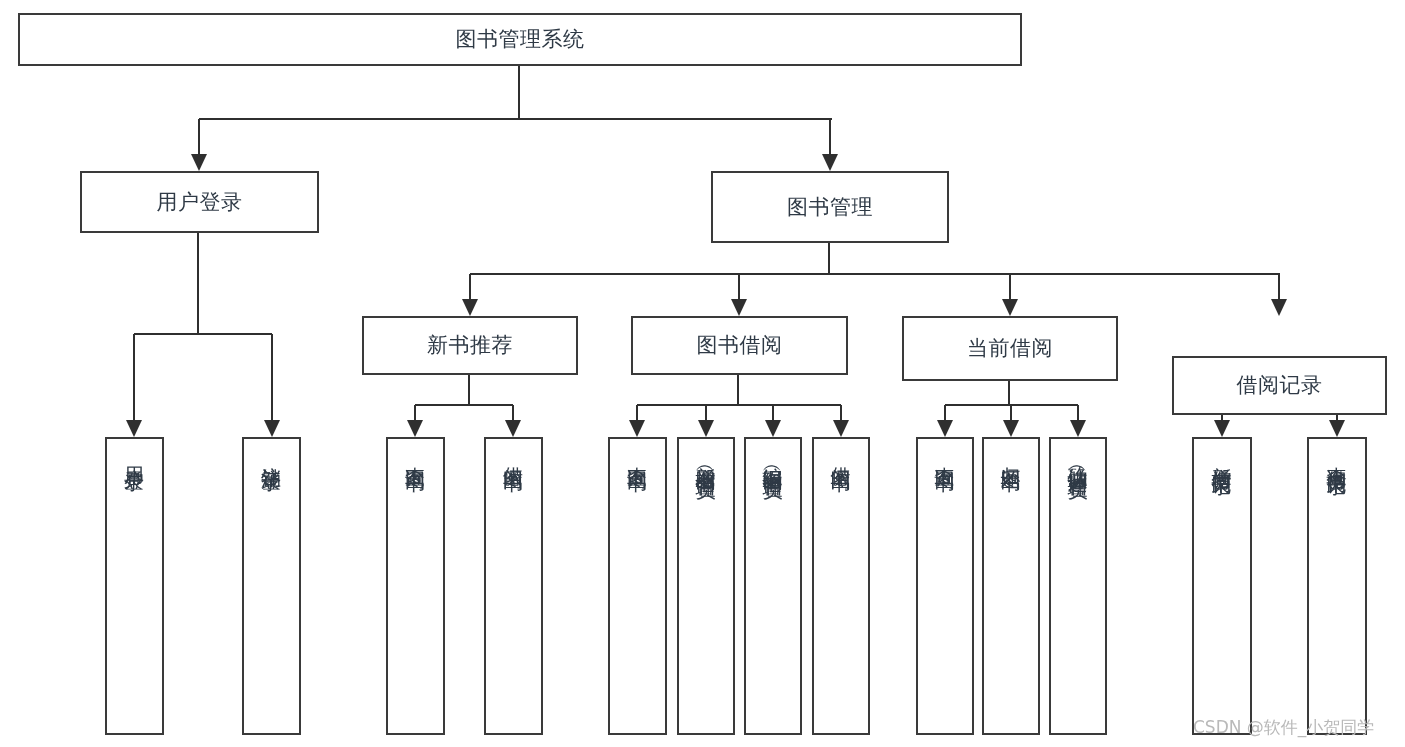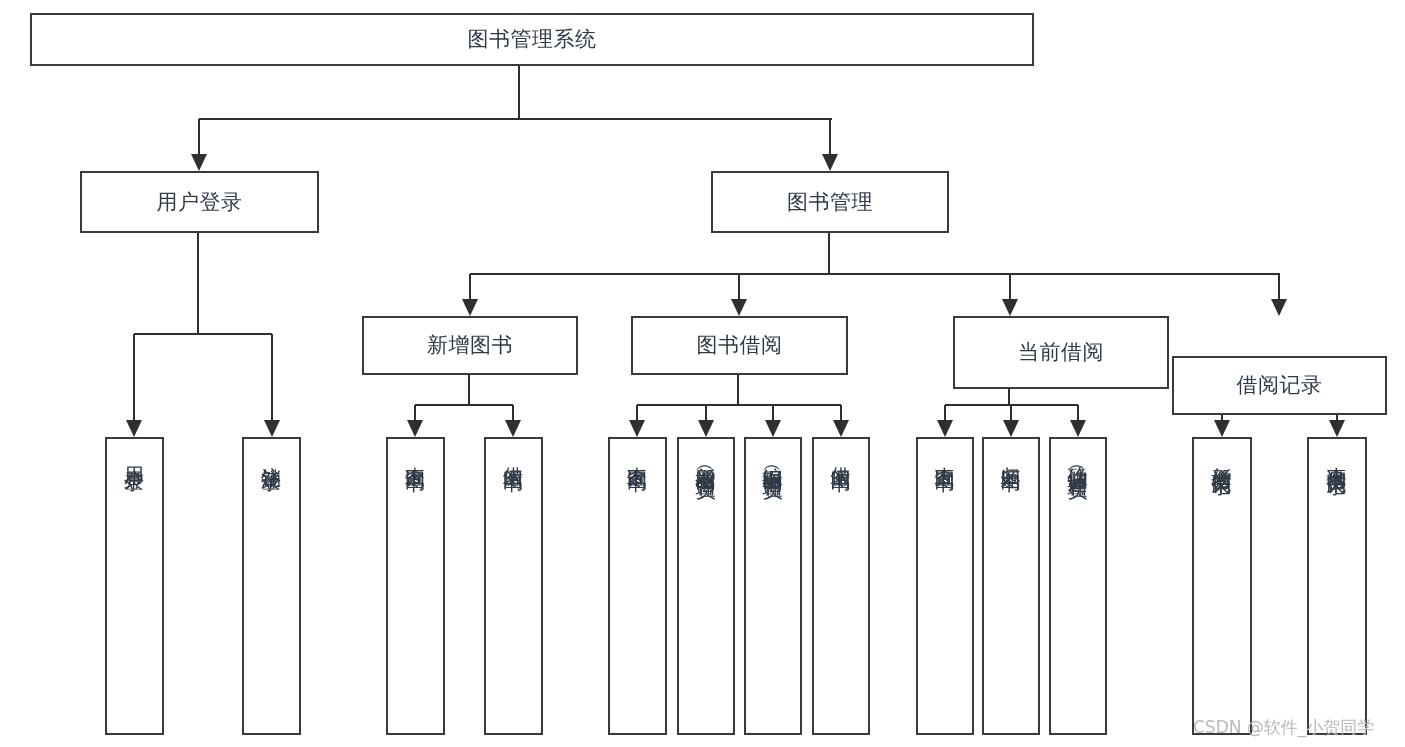--- a/index.html
+++ b/index.html
@@ -129,36 +129,36 @@
       <div class="vline" style="left: 1076.75px; top: 405px; height: 15px;"></div>
       <div class="arrow" style="left: 1070px; top: 420px;"></div>
       <div class="vline" style="left: 1276.75px; top: 375px; height: 30px;"></div>
       <div class="hline" style="left: 1222px; top: 403.75px; width: 115px;"></div>
       <div class="vline" style="left: 1220.75px; top: 405px; height: 15px;"></div>
       <div class="arrow" style="left: 1214px; top: 420px;"></div>
       <div class="vline" style="left: 1335.75px; top: 405px; height: 15px;"></div>
       <div class="arrow" style="left: 1329px; top: 420px;"></div>
     </div>
   <div id="box-layer">
-      <div class="box" style="left: 18px; top: 13px; width: 1004px; height: 53px; margin-left: 12px;">
+      <div class="box" style="left: 18px; top: 13px; width: 1004px; height: 53px;">
         <span class="label">图书管理系统</span>
       </div>
       <div class="box" style="left: 80px; top: 171px; width: 239px; height: 62px;">
         <span class="label">用户登录</span>
       </div>
-      <div class="box" style="left: 711px; top: 171px; width: 238px; height: 62px;">
+      <div class="box" style="left: 711px; top: 171px; width: 238px; height: 72px;">
         <span class="label">图书管理</span>
       </div>
       <div class="box" style="left: 362px; top: 316px; width: 216px; height: 59px;">
-        <span class="label">新增图书</span>
+        <span class="label">新书推荐</span>
       </div>
       <div class="box" style="left: 631px; top: 316px; width: 217px; height: 59px; align-items: center;">
         <span class="label">图书借阅</span>
       </div>
-      <div class="box" style="left: 953px; top: 316px; width: 216px; height: 73px; justify-content: center;">
+      <div class="box" style="left: 902px; top: 316px; width: 216px; height: 65px; justify-content: center;">
         <span class="label">当前借阅</span>
       </div>
       <div class="box" style="left: 1172px; top: 316px; width: 215px; height: 59px; margin-top: 40px;">
         <span class="label">借阅记录</span>
       </div>
       <div class="box vertical" style="left: 105px; top: 437px; width: 59px; height: 298px;">
         <span class="label">用户登录</span>
       </div>
       <div class="box vertical" style="left: 242px; top: 437px; width: 59px; height: 298px;">
         <span class="label">注销登录</span>

